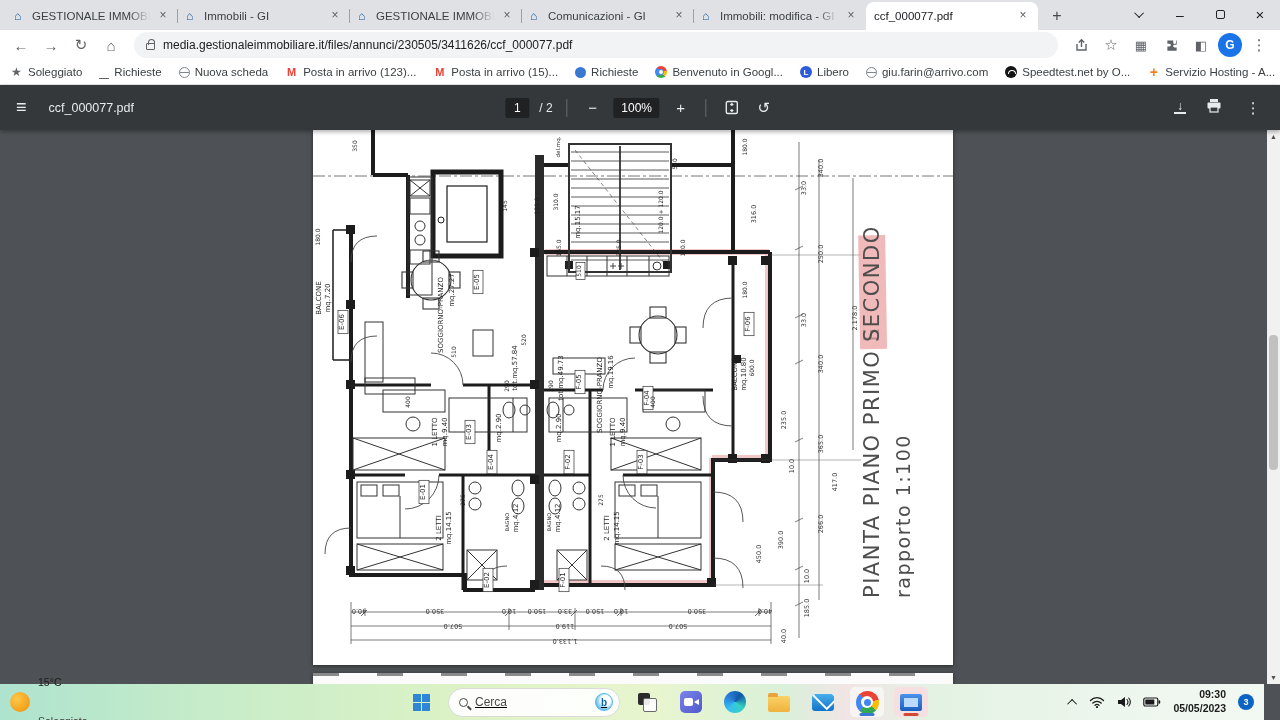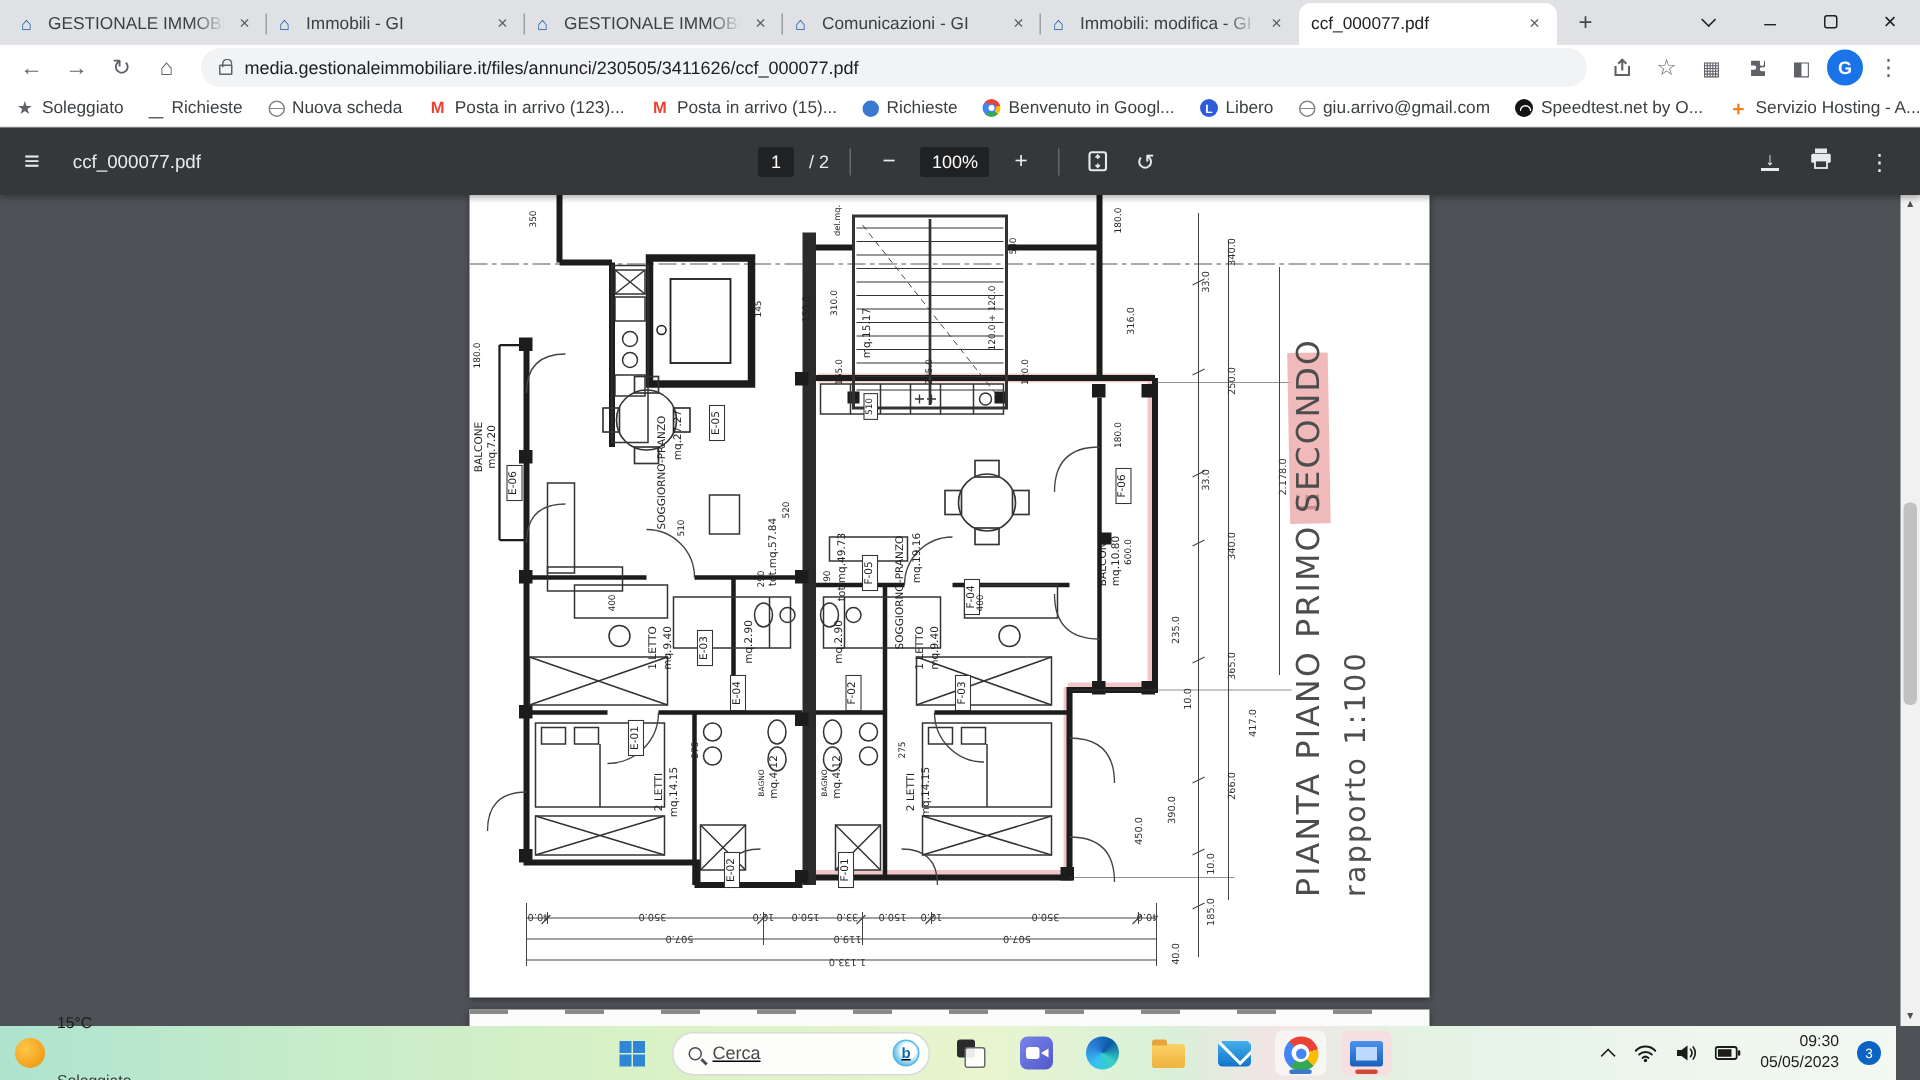--- a/index.html
+++ b/index.html
@@ -93,21 +93,21 @@
   .edgeic { width:22px; height:22px; border-radius:50%; background:conic-gradient(from 220deg,#35c1f1,#2a7cd8,#0c59a4,#38d0c2,#35c1f1); }
   .folderic { width:22px; height:16px; background:linear-gradient(#fad267,#f0b23e); border-radius:2px; position:relative; margin-top:3px; }
   .folderic::before { content:""; position:absolute; left:0; top:-3px; width:10px; height:4px; background:#e8a33d; border-radius:2px 2px 0 0; }
   .mailic { width:22px; height:17px; background:linear-gradient(#45b0ec,#1273c9); border-radius:3px; position:relative; overflow:hidden; }
   .mailic::after { content:""; position:absolute; left:2px; top:-6px; width:18px; height:13px; background:transparent; border:2px solid #fff; transform:rotate(45deg); }
   .chromeic { width:23px; height:23px; border-radius:50%; background:conic-gradient(from -45deg,#ea4335 0 120deg,#fbbc05 120deg 180deg,#34a853 180deg 265deg,#4285f4 265deg 360deg); position:relative; }
   .chromeic::before { content:""; position:absolute; inset:5.5px; background:#fff; border-radius:50%; }
   .chromeic::after { content:""; position:absolute; inset:8px; background:#4285f4; border-radius:50%; }
   .rdpic { width:22px; height:17px; background:linear-gradient(#4a93ec,#1b5fbd); border-radius:2px; position:relative; }
   .rdpic::after { content:""; position:absolute; left:4px; top:4px; width:14px; height:9px; background:#bcd9ff; }
-  .tray { margin-left:auto; display:flex; align-items:center; gap:12px; padding-right:10px; }
+  .tray { margin-left:auto; display:flex; align-items:center; gap:12px; padding-right:10px;font-weight:bold; }
   .trayic { color:#1b1b1b; display:flex; align-items:center; }
   .chevup { width:7px; height:7px; border-left:1.5px solid #1b1b1b; border-top:1.5px solid #1b1b1b; transform:rotate(45deg) translateY(2px); }
   .clock { text-align:right; font-size:10.5px; color:#1b1b1b; line-height:1.3; }
   .badge { width:16px; height:16px; border-radius:50%; background:#0b63c4; color:#fff; font-size:9px; display:flex; align-items:center; justify-content:center; }
 
   svg text { font-family:"DejaVu Sans", sans-serif; }
 </style>
 </head>
 <body>
 
@@ -213,21 +213,21 @@
       <div class="bm">
         <span class="bmi bi-chrome"></span>
         <span>Benvenuto in Googl...</span>
       </div>
       <div class="bm">
         <span class="bmi bi-libero">L</span>
         <span>Libero</span>
       </div>
       <div class="bm">
         <span class="bmi bi-globe"></span>
-        <span>giu.arrivo@gmail.com</span>
+        <span>giu.farin@arrivo.com</span>
       </div>
       <div class="bm">
         <span class="bmi bi-speedtest"></span>
         <span>Speedtest.net by O...</span>
       </div>
       <div class="bm">
         <span class="bmi bi-plus"></span>
         <span>Servizio Hosting - A...</span>
       </div>
     </div>

